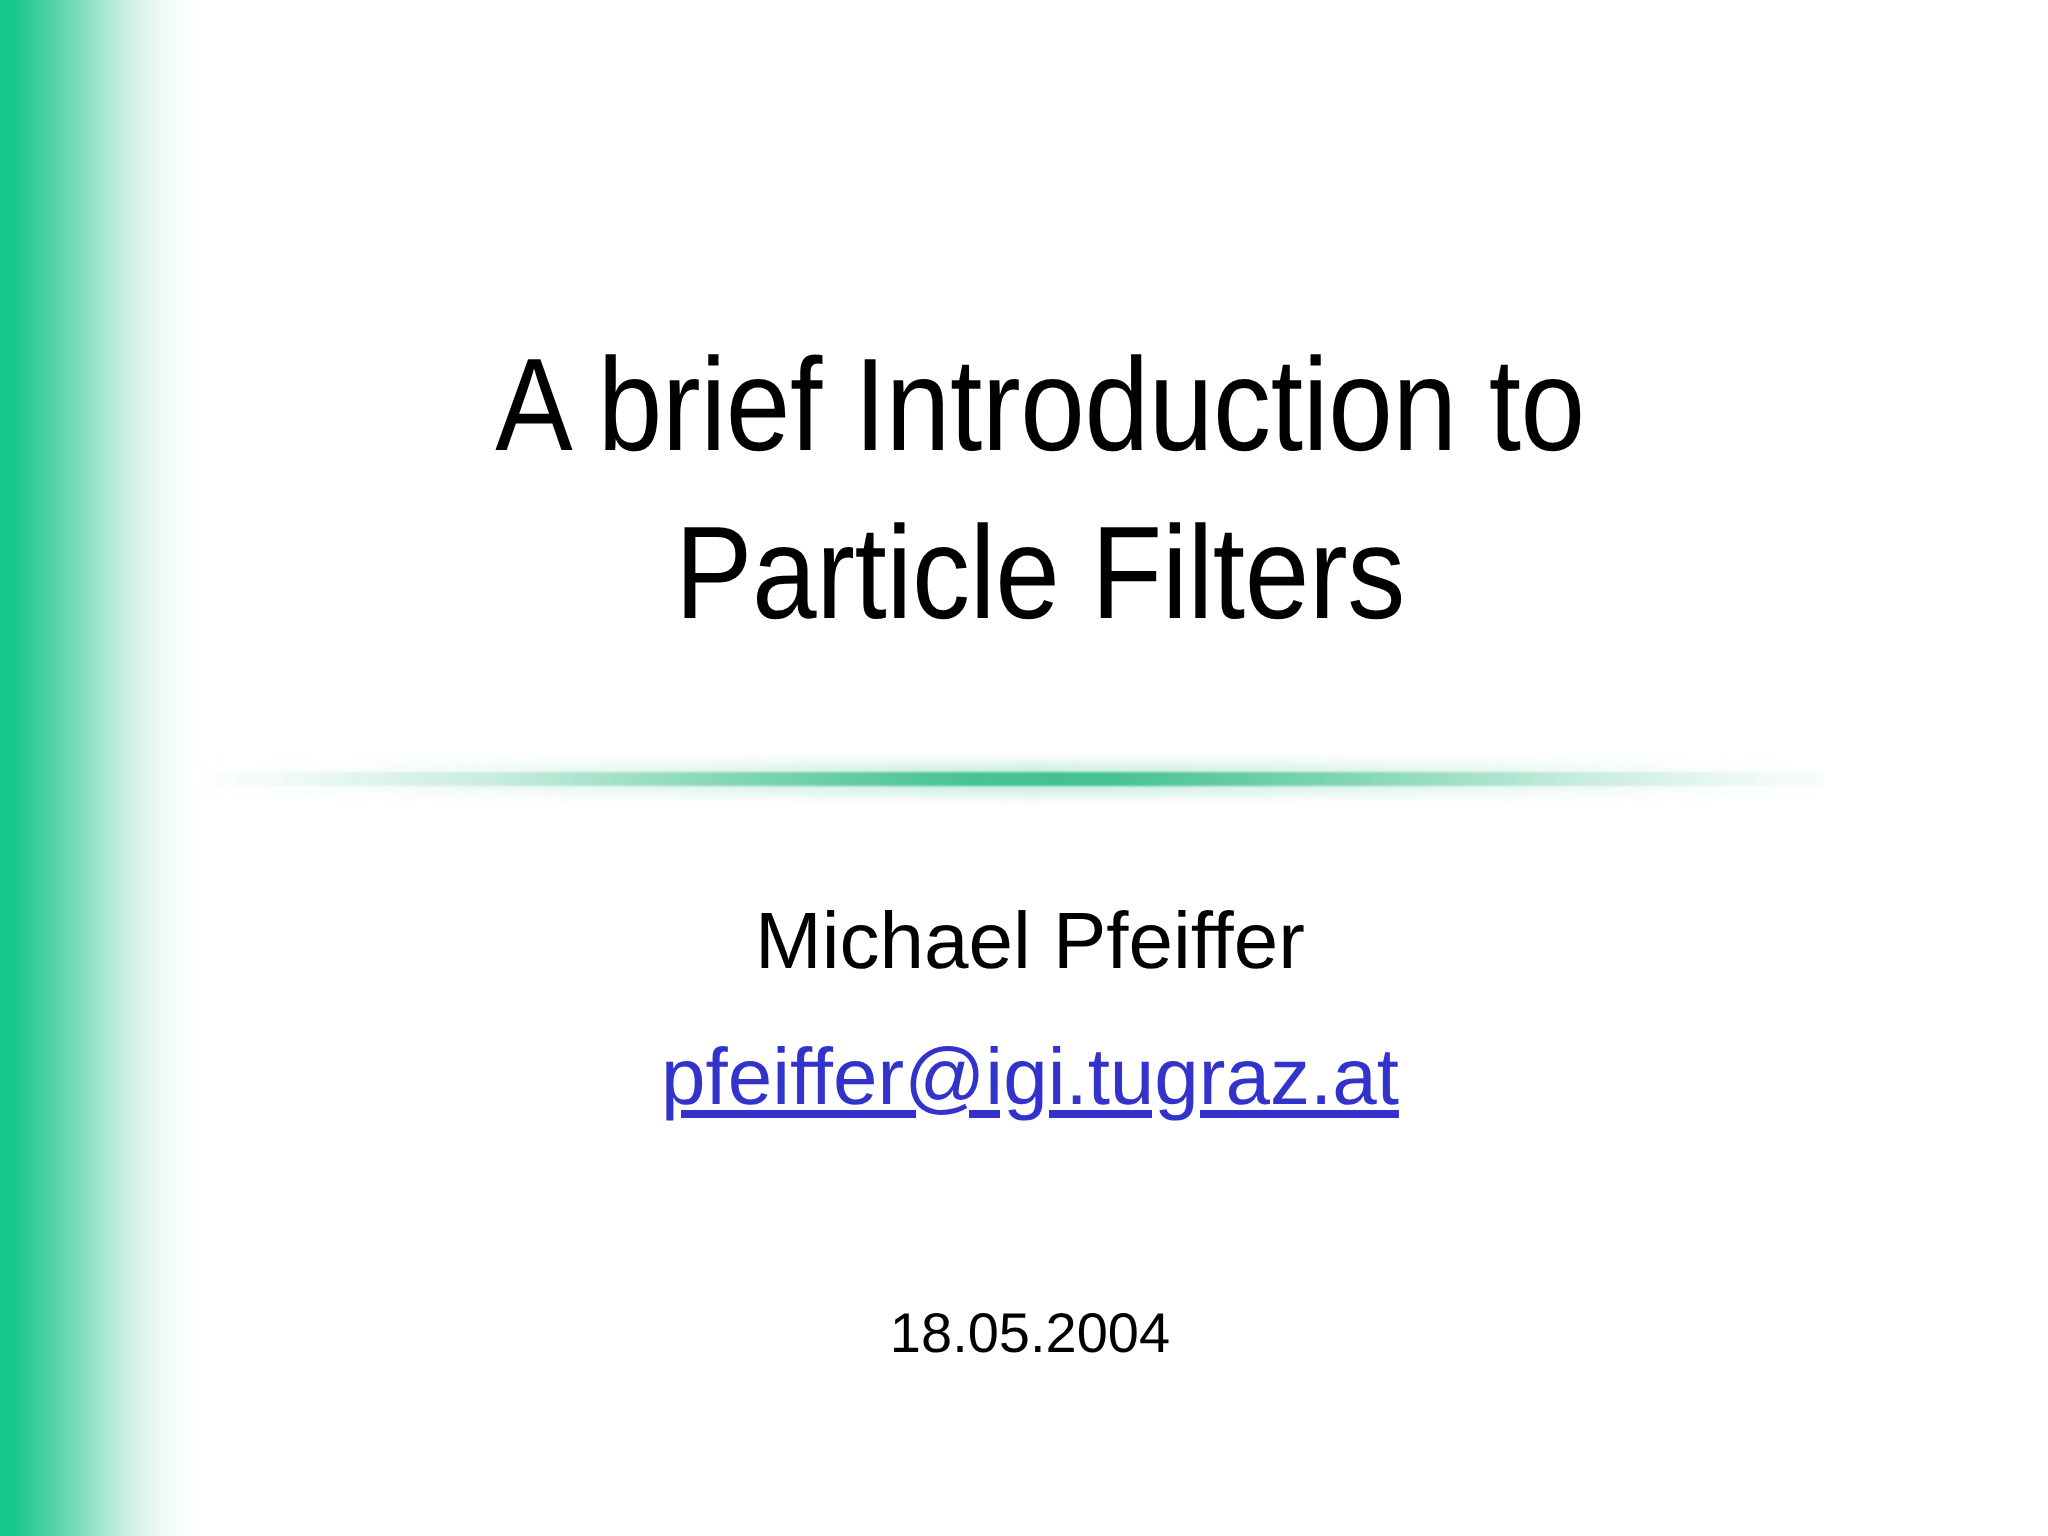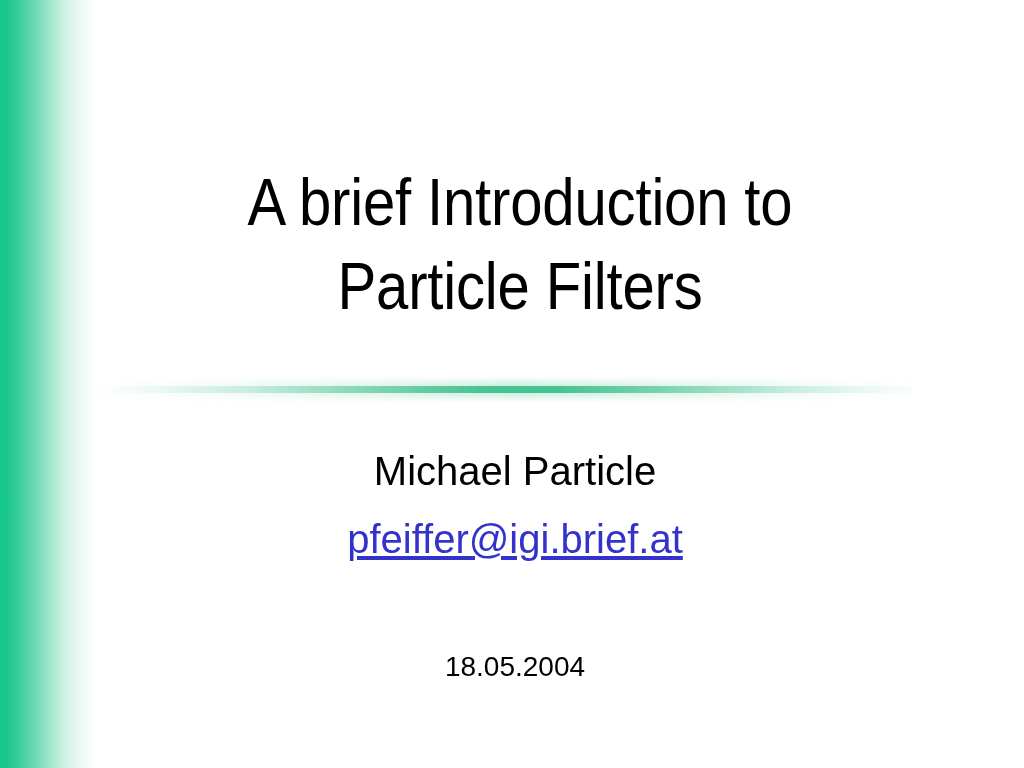--- a/index.html
+++ b/index.html
@@ -149,20 +149,20 @@
 
   <div id="title">A brief Introduction to
 Particle Filters</div>
 
   <div id="divider-wrap">
     <div id="divider-halo"></div>
     <div id="divider-core"></div>
   </div>
 
   <div id="subtitle">
-    <span id="author-line">Michael Particle</span>
+    <span id="author-line">Michael Pfeiffer</span>
     <span id="email-line">
-      <a id="email-link" href="#">pfeiffer@igi.brief.at</a>
+      <a id="email-link" href="#">pfeiffer@igi.tugraz.at</a>
     </span>
     <span id="date-line">18.05.2004</span>
   </div>
 
 </div>
 
 </body></html>

